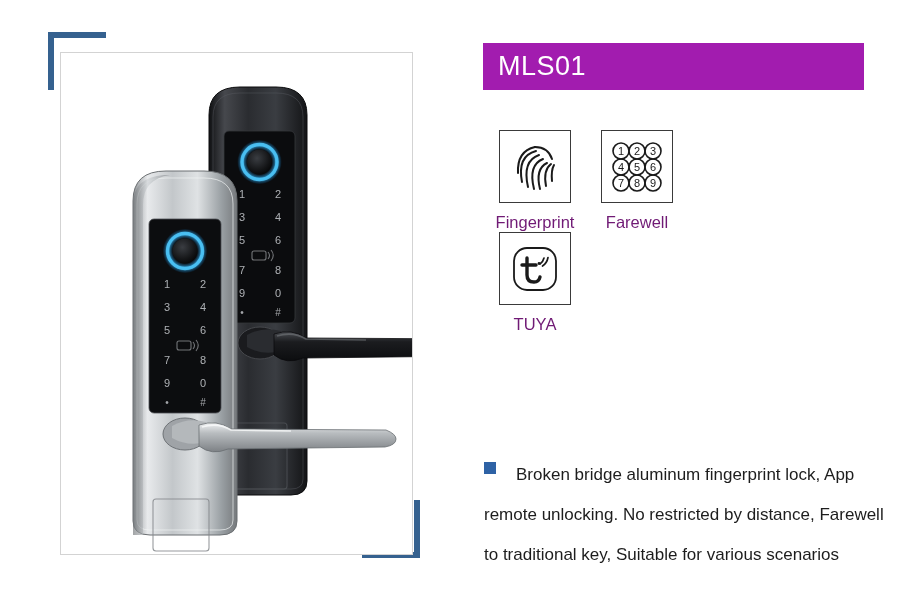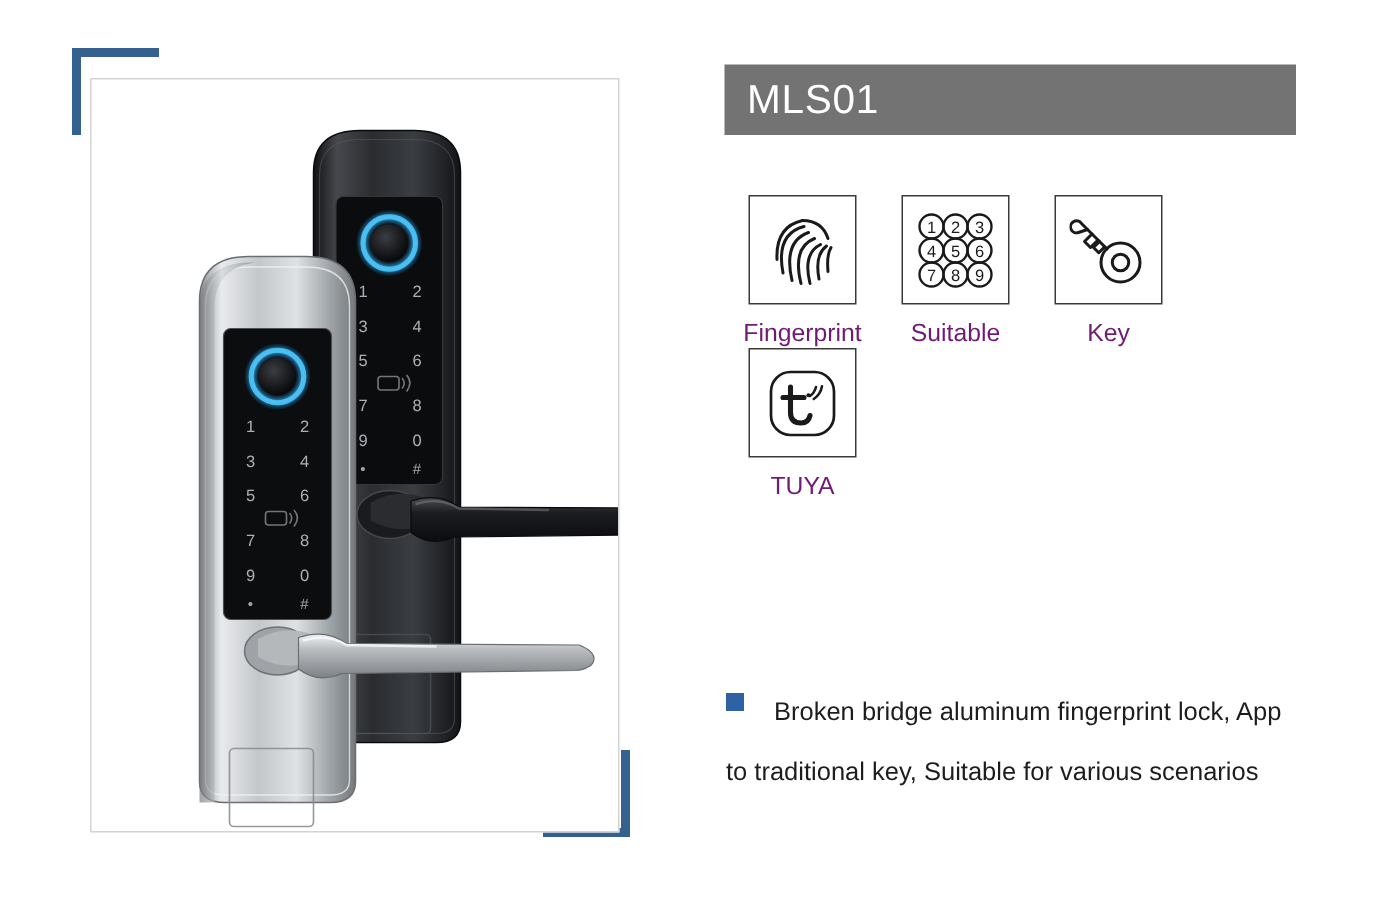--- a/index.html
+++ b/index.html
@@ -55,21 +55,21 @@
   
   #spec-panel {
     position: absolute;
     left: 460px; top: 0;
     width: 460px; height: 605px;
   }
   #title-bar {
     position: absolute;
     left: 23px; top: 43px;
     width: 381px; height: 47px;
-    background: #737373;
+    background: #a21caf;
     display: flex;
     align-items: center;
   }
   #title-text {
     color: #ffffff;
     font-size: 27px;
     letter-spacing: 0.5px;
     padding-left: 15px;
     font-weight: 400;
   }
@@ -321,39 +321,24 @@
               <text x="44" y="16">3</text>
             <text x="12" y="32">4</text>
               <text x="28" y="32">5</text>
               <text x="44" y="32">6</text>
             <text x="12" y="48">7</text>
               <text x="28" y="48">8</text>
               <text x="44" y="48">9</text>
           </g>
         </svg>
       </div>
-      <div class="feature-label">Suitable</div>
+      <div class="feature-label">Farewell</div>
     </div>
 
 
-    <div class="feature">
-      <div class="feature-box">
-        <svg width="52" height="52" viewBox="0 0 52 52">
-          <g fill="none" stroke="#1a1a1a" stroke-width="2" stroke-linejoin="round" stroke-linecap="round">
-            <circle cx="34" cy="34" r="13"></circle>
-            <circle cx="34" cy="34" r="5.5"></circle>
-            <path d="M25 25 L12 12"></path>
-            <path d="M12 12 L8 8 a4 4 0 1 0 -2 6 Z"></path>
-            <path d="M15 15 l-5 5 l4 4 l5 -5"></path>
-            <path d="M20 20 l-4 4 l3.5 3.5 l4 -4"></path>
-          </g>
-        </svg>
-      </div>
-      <div class="feature-label">Key</div>
-    </div>
 
     <div class="feature-row2"></div>
 
     <div class="feature" style="">
       <div class="feature-box">
         <svg width="52" height="52" viewBox="0 0 52 52">
           <rect x="5" y="5" width="42" height="42" rx="13" fill="none" stroke="#1a1a1a" stroke-width="1.8"></rect>
           <path d="M18 15 l0 17 q0 7 7 7 q5 0 6 -5" fill="none" stroke="#1a1a1a" stroke-width="3.4" stroke-linecap="round"></path>
           <path d="M13 22 l14 0" fill="none" stroke="#1a1a1a" stroke-width="3.4" stroke-linecap="round"></path>
           <g fill="none" stroke="#1a1a1a" stroke-width="1.7" stroke-linecap="round">
@@ -365,15 +350,16 @@
       </div>
       <div class="feature-label">TUYA</div>
     </div>
   </div>
 
   <div id="description">
     <div id="desc-line1">
       <span id="desc-bullet"></span>
       <span class="desc-text">Broken bridge aluminum fingerprint lock, App</span>
     </div>
+    <div id="desc-rest">remote unlocking. No restricted by distance, Farewell</div>
     <div id="desc-rest">to traditional key, Suitable for various scenarios</div>
   </div>
 </div>
 
 </body></html>

